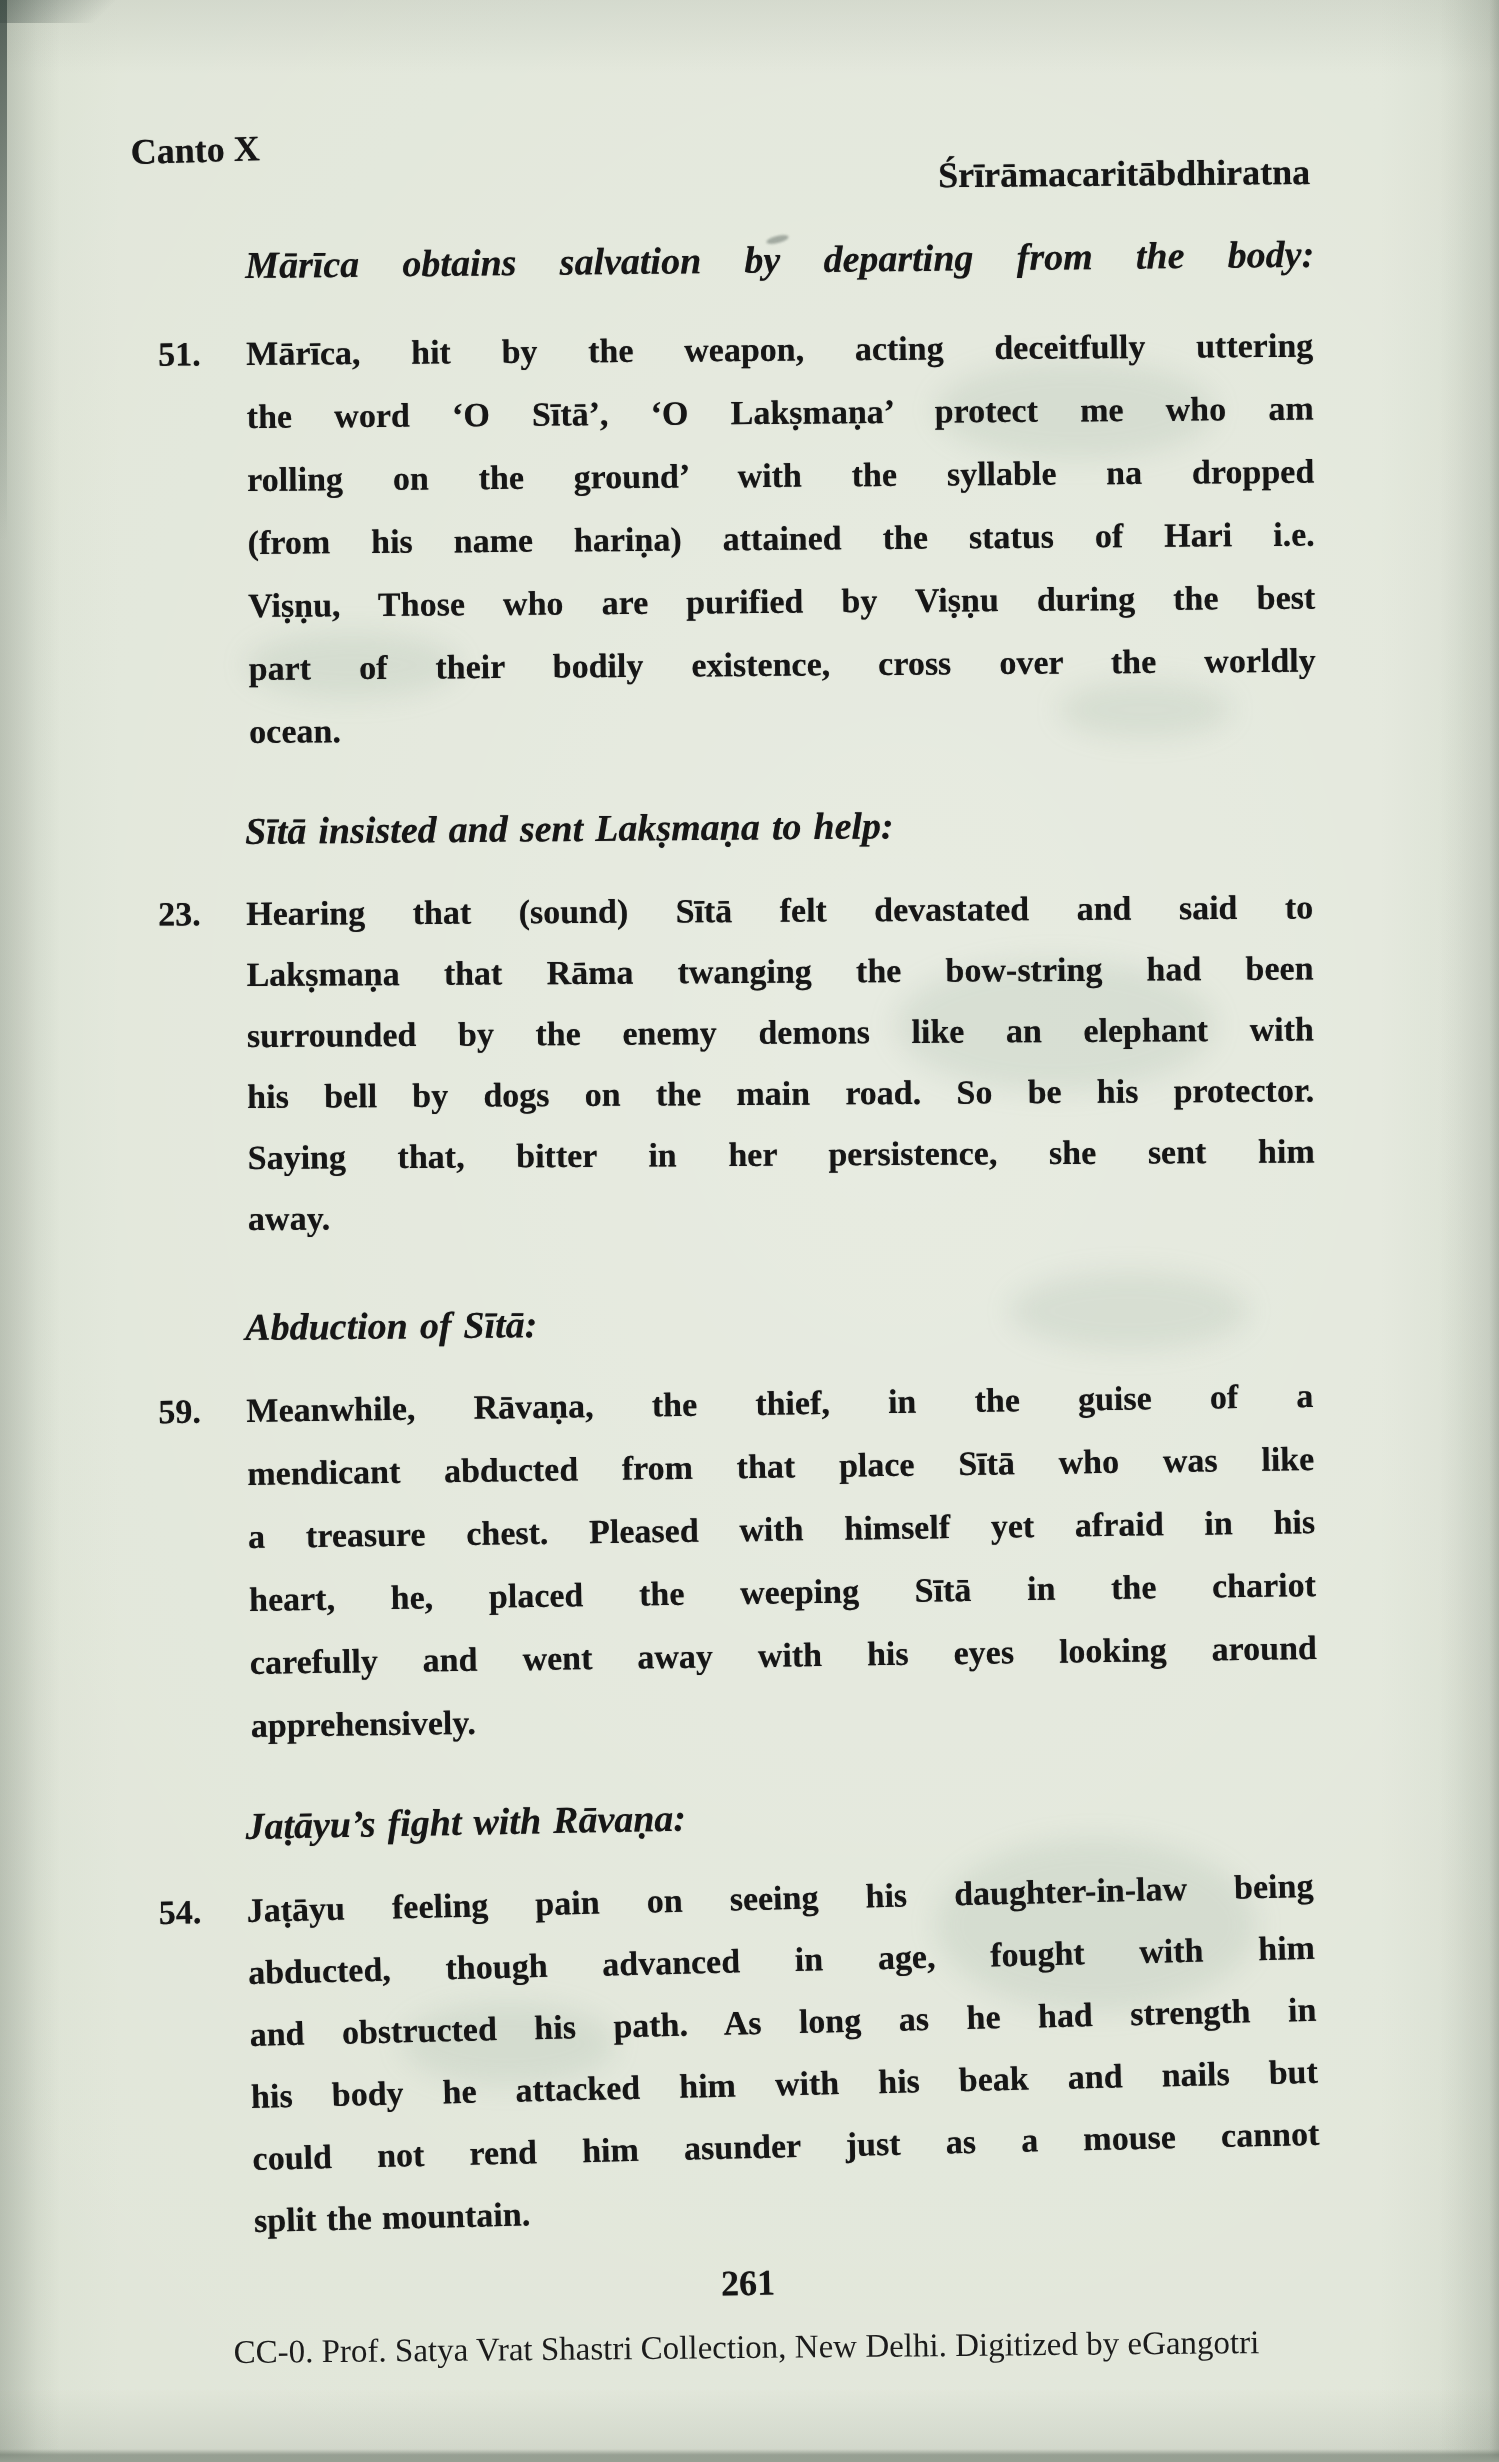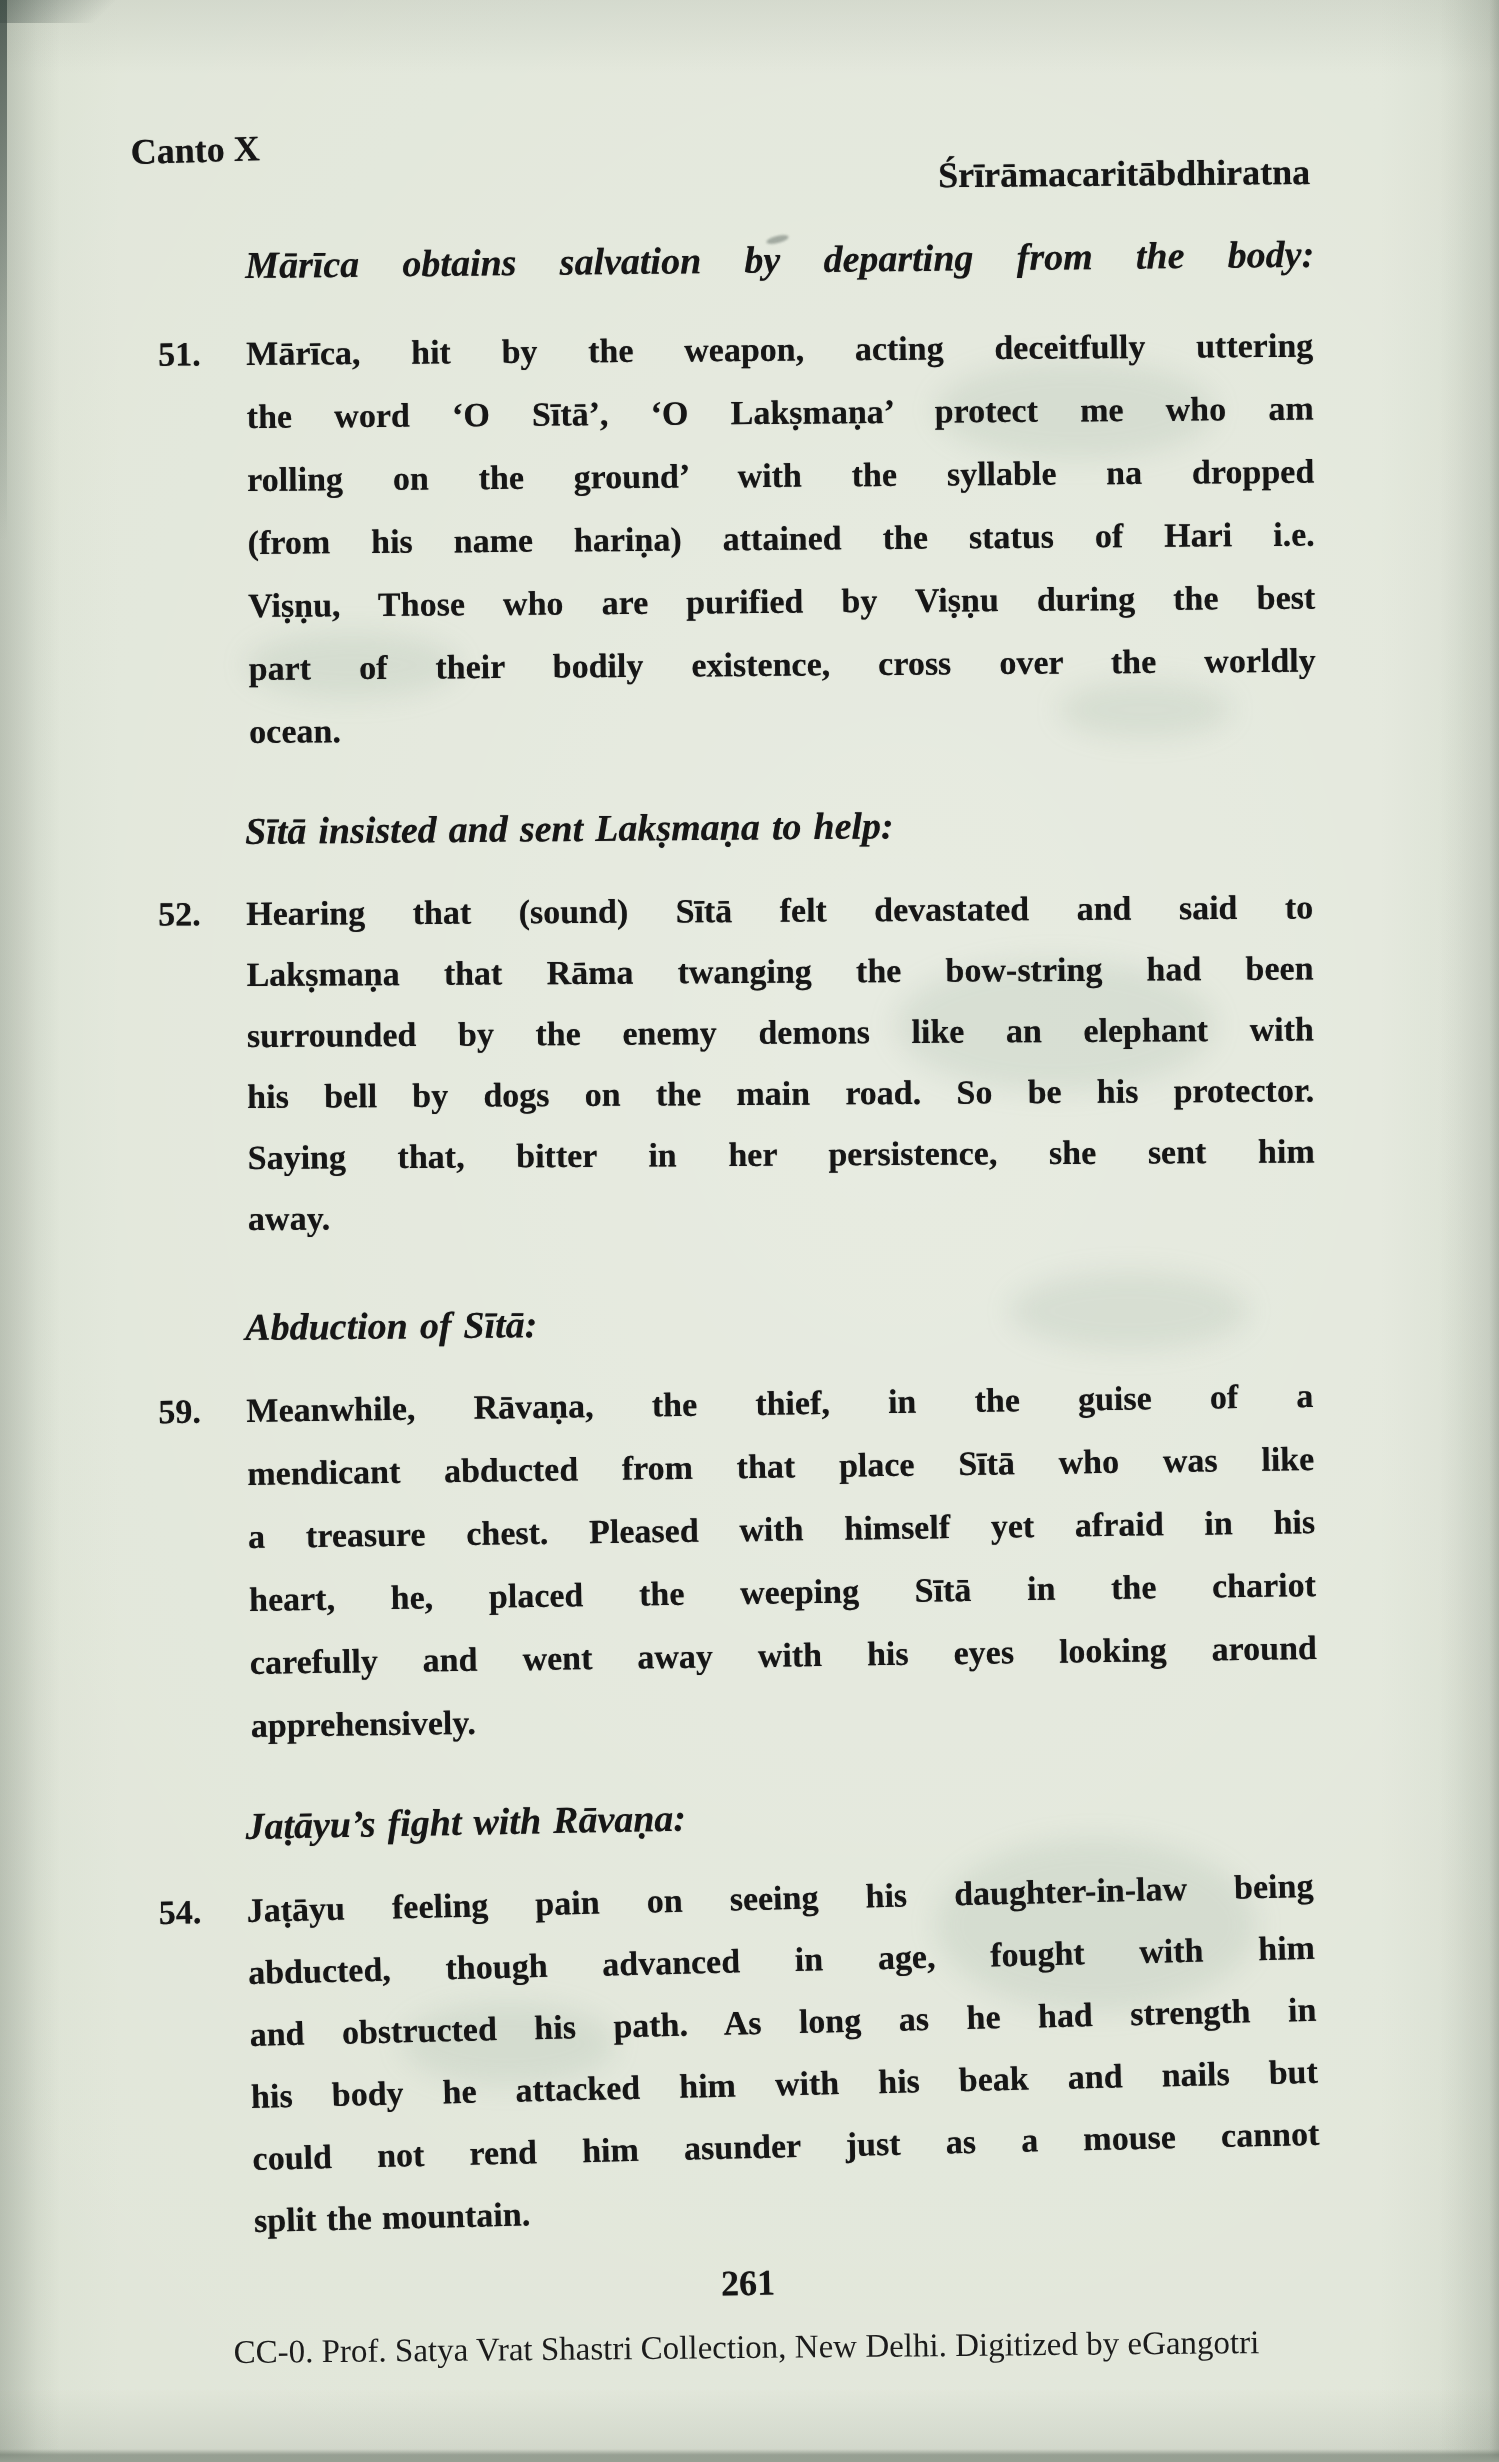--- a/index.html
+++ b/index.html
@@ -91,21 +91,21 @@
     <div class="jline">the word ‘O Sītā’, ‘O Lakṣmaṇa’ protect me who am</div>
     <div class="jline">rolling on the ground’ with the syllable na dropped</div>
     <div class="jline">(from his name hariṇa) attained the status of Hari i.e.</div>
     <div class="jline">Viṣṇu, Those who are purified by Viṣṇu during the best</div>
     <div class="jline">part of their bodily existence, cross over the worldly</div>
     <div class="lline">ocean.</div>
   </div>
 
   <div class="heading h2 ink">Sītā insisted and sent Lakṣmaṇa to help:</div>
   <div class="verse v52 ink">
-    <span class="vnum">52.</span>
+    <span class="vnum">23.</span>
     <div class="jline">Hearing that (sound) Sītā felt devastated and said to</div>
     <div class="jline">Lakṣmaṇa that Rāma twanging the bow-string had been</div>
     <div class="jline">surrounded by the enemy demons like an elephant with</div>
     <div class="jline">his bell by dogs on the main road. So be his protector.</div>
     <div class="jline">Saying that, bitter in her persistence, she sent him</div>
     <div class="lline">away.</div>
   </div>
 
   <div class="heading h3 ink">Abduction of Sītā:</div>
   <div class="verse v53 ink">

